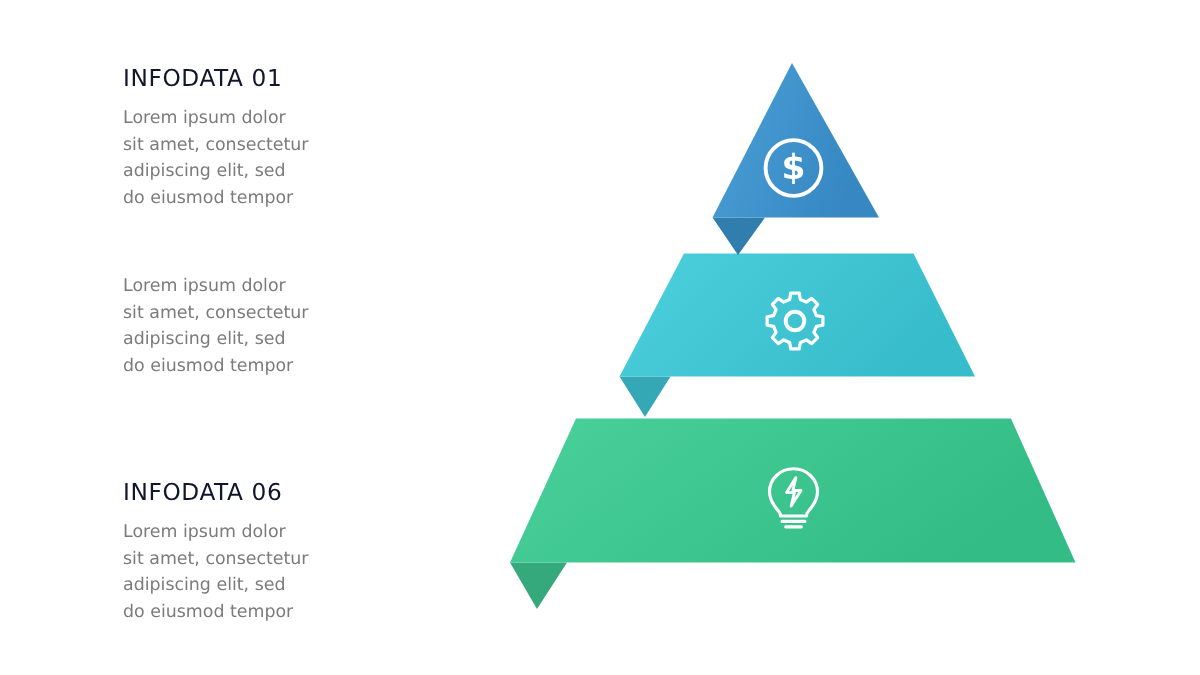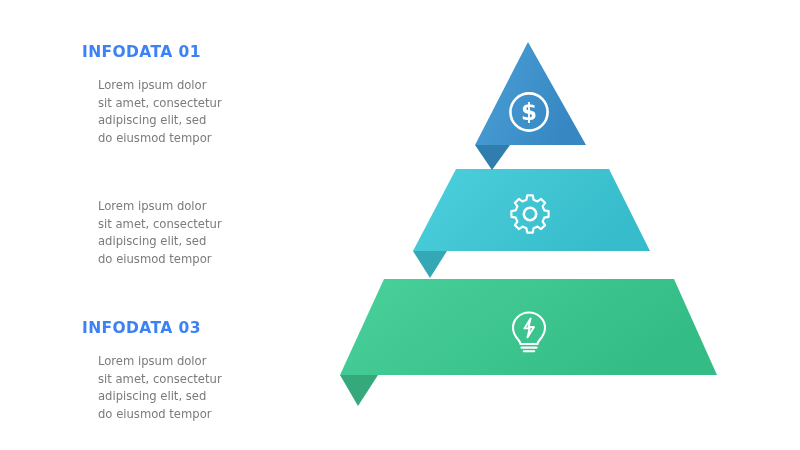--- a/index.html
+++ b/index.html
@@ -22,32 +22,32 @@
     height: 450px;
   }
 
   
   .text-block {
     position: absolute;
     width: 210px;
   }
   .text-block .block-title {
     font-size: 15.5px;
-    font-weight: bold;
-    color: #3b82f6;
+    font-weight: normal;
+    color: #0f172a;
     letter-spacing: 0.4px;
     margin: 0 0 9px 0;
     line-height: 1.1;
     white-space: nowrap;
   }
   .text-block .block-body {
     font-size: 11.6px;
     color: #7b7b7b;
     line-height: 1.52;
-    margin: 16px;
+    margin: 0;
     width: 125px;
   }
 
   #text-block-1 { left: 82px; top: 44px; }
   #text-block-2 { left: 82px; top: 182px; }
   #text-block-3 { left: 82px; top: 320px; }
 
   
   #pyramid {
     position: absolute;
@@ -139,17 +139,17 @@
   <div class="text-block" id="text-block-1">
     <div class="block-title">INFODATA 01</div>
     <div class="block-body">Lorem ipsum dolor sit amet, consectetur adipiscing elit, sed do eiusmod tempor</div>
   </div>
 
   <div class="text-block" id="text-block-2">
     <div class="block-body">Lorem ipsum dolor sit amet, consectetur adipiscing elit, sed do eiusmod tempor</div>
   </div>
 
   <div class="text-block" id="text-block-3">
-    <div class="block-title">INFODATA 03</div>
+    <div class="block-title">INFODATA 06</div>
     <div class="block-body">Lorem ipsum dolor sit amet, consectetur adipiscing elit, sed do eiusmod tempor</div>
   </div>
 
 </div>
 
 </body></html>

